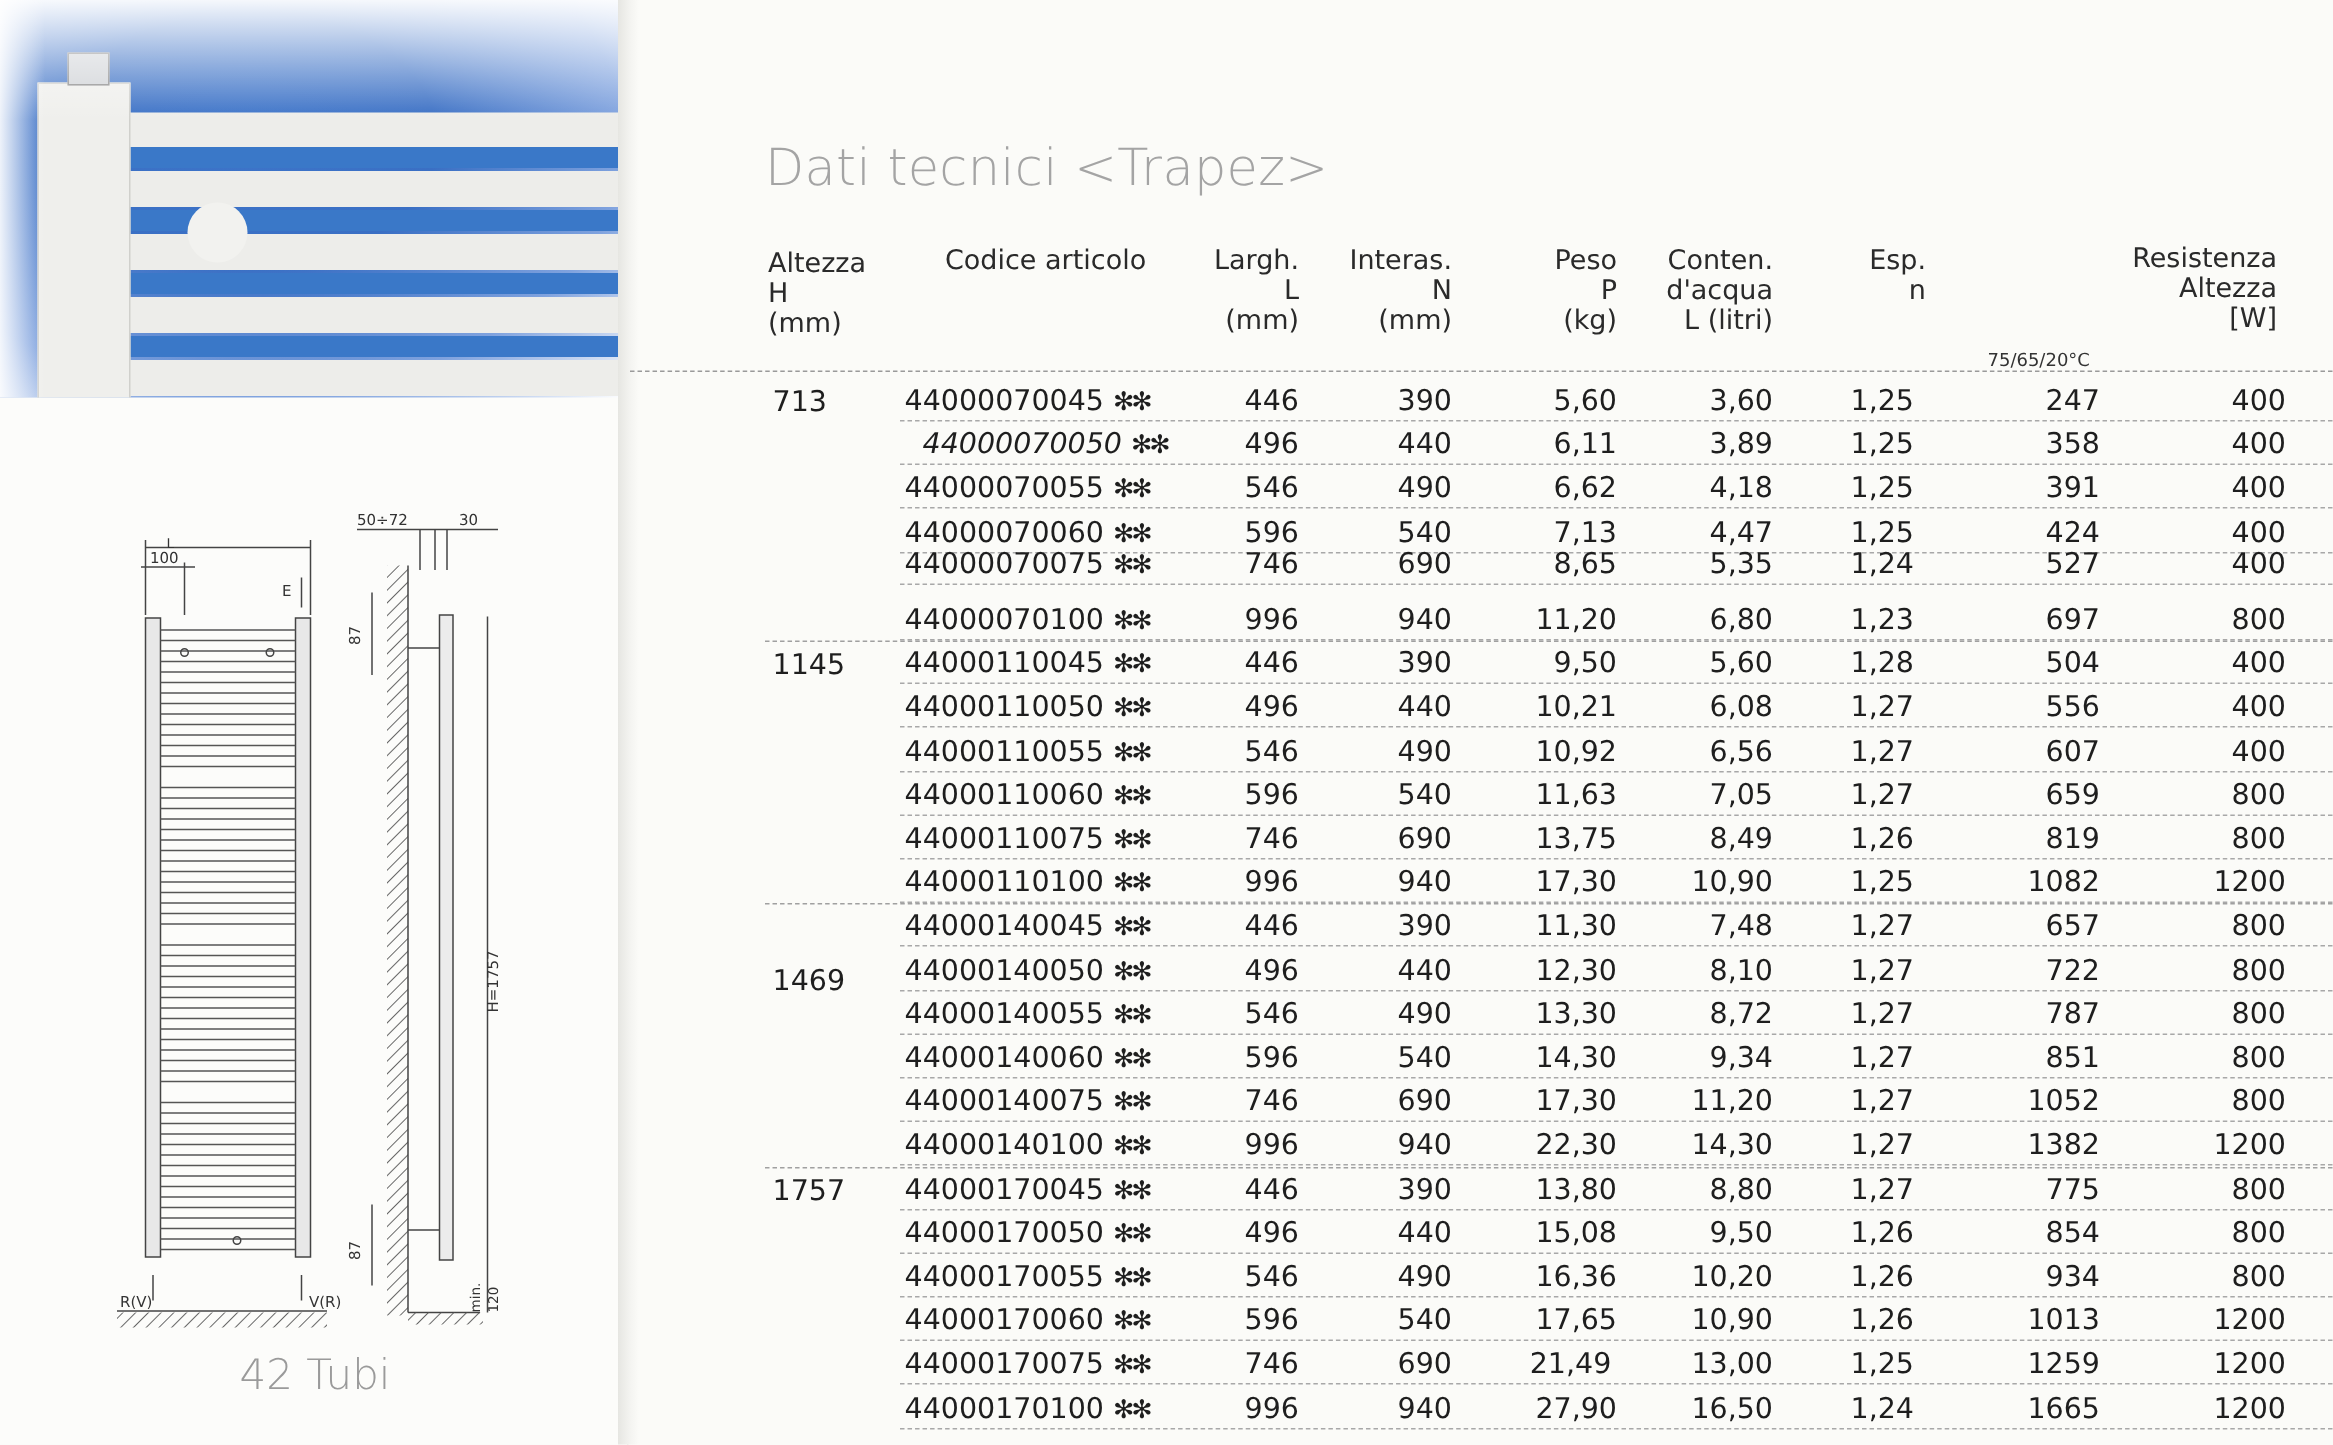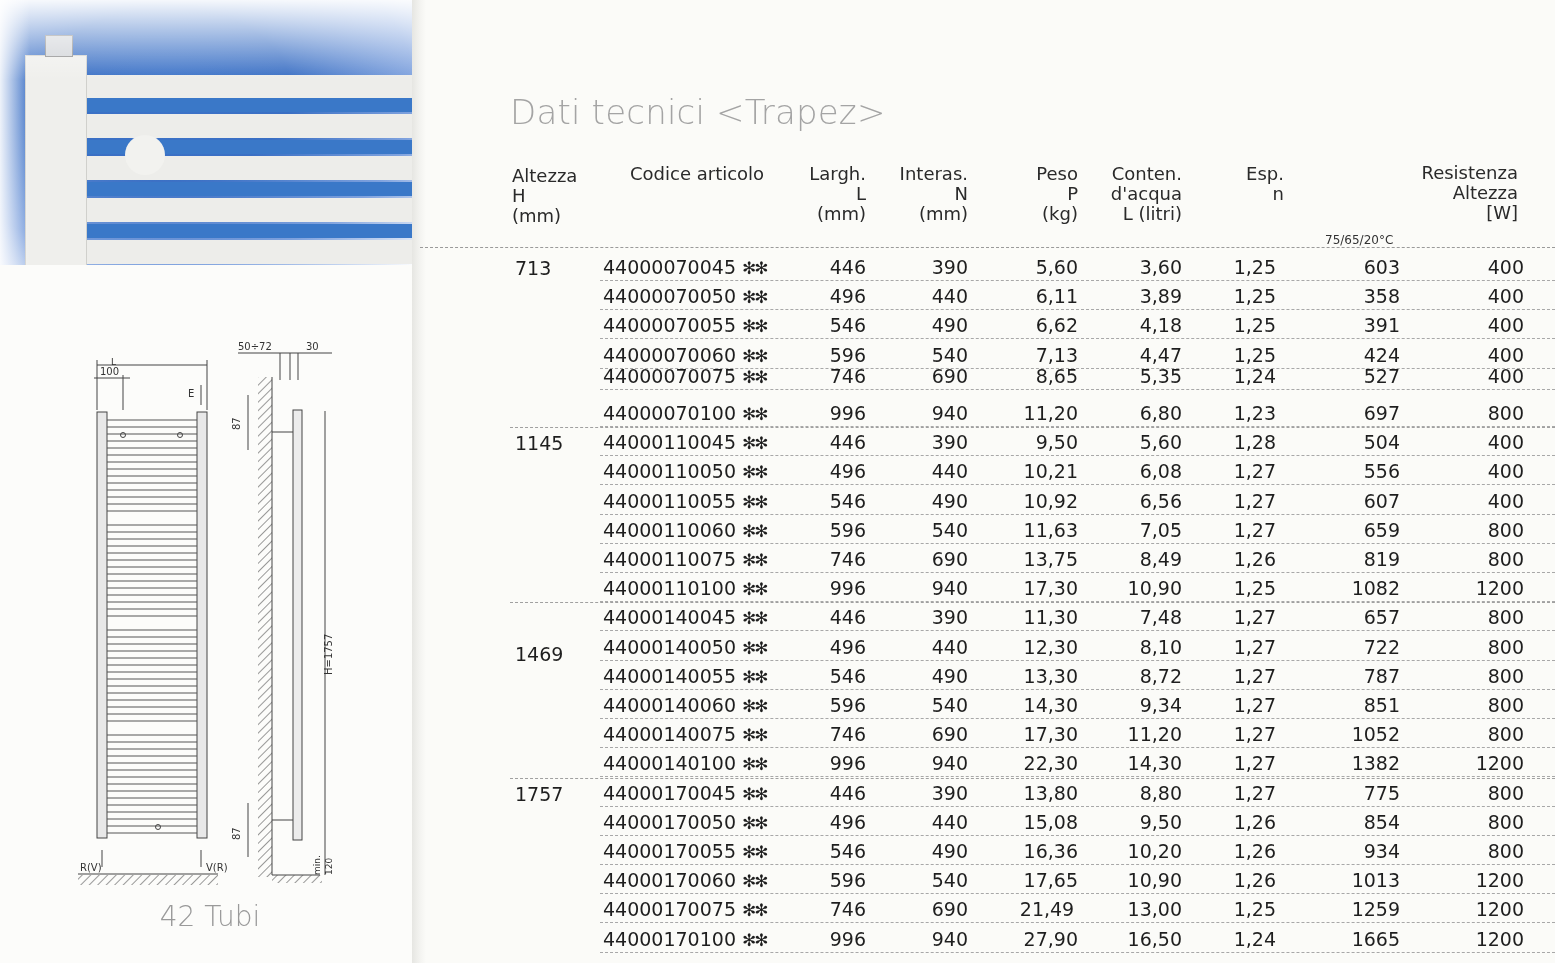--- a/index.html
+++ b/index.html
@@ -237,26 +237,26 @@
   <div id="table-body">
       <div class="group-h" style="top: 257px;">713</div>
       <div class="row" style="top: 252px; left: 0px; width: 1135px; border-bottom: none;">
         <div style="position: absolute; left: 180px; right: 0px; bottom: 0px; border-bottom: 1px dashed rgb(168, 168, 168);"></div>
         <div class="cell" style="left: 183px;"><span>44000070045</span><span class="stars">✻✻</span></div>
         <div class="cell r" style="left: 380px; width: 66px;">446</div>
         <div class="cell r" style="left: 470px; width: 78px;">390</div>
         <div class="cell r" style="left: 596px; width: 62px;">5,60</div>
         <div class="cell r" style="left: 686px; width: 76px;">3,60</div>
         <div class="cell r" style="left: 796px; width: 60px;">1,25</div>
-        <div class="cell r" style="left: 900px; width: 80px;">603</div>
+        <div class="cell r" style="left: 900px; width: 80px;">247</div>
         <div class="cell r" style="left: 1010px; width: 94px;">400</div>
       </div>
       <div class="row" style="top: 281.2px; left: 0px; width: 1135px; border-bottom: none;">
         <div style="position: absolute; left: 180px; right: 0px; bottom: 0px; border-bottom: 1px dashed rgb(168, 168, 168);"></div>
-        <div class="cell" style="left: 183px;"><span>44000070050</span><span class="stars">✻✻</span></div>
+        <div class="cell" style="left: 195px; font-style: italic;"><span>44000070050</span><span class="stars">✻✻</span></div>
         <div class="cell r" style="left: 380px; width: 66px;">496</div>
         <div class="cell r" style="left: 470px; width: 78px;">440</div>
         <div class="cell r" style="left: 596px; width: 62px;">6,11</div>
         <div class="cell r" style="left: 686px; width: 76px;">3,89</div>
         <div class="cell r" style="left: 796px; width: 60px;">1,25</div>
         <div class="cell r" style="left: 900px; width: 80px;">358</div>
         <div class="cell r" style="left: 1010px; width: 94px;">400</div>
       </div>
       <div class="row" style="top: 310.4px; left: 0px; width: 1135px; border-bottom: none;">
         <div style="position: absolute; left: 180px; right: 0px; bottom: 0px; border-bottom: 1px dashed rgb(168, 168, 168);"></div>

